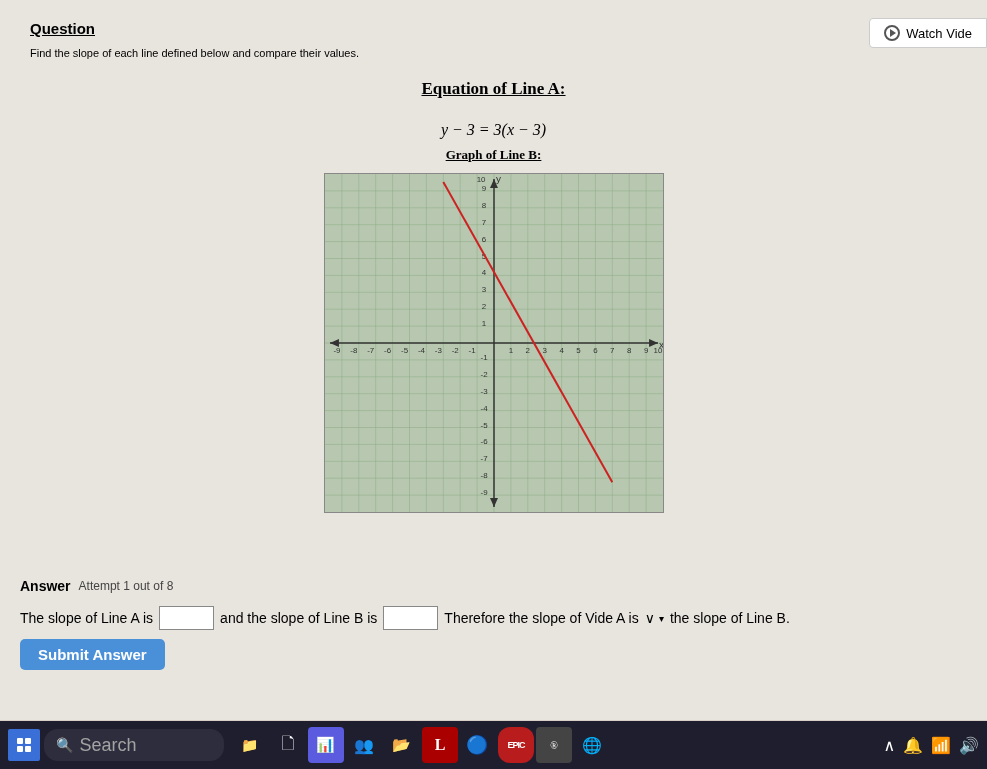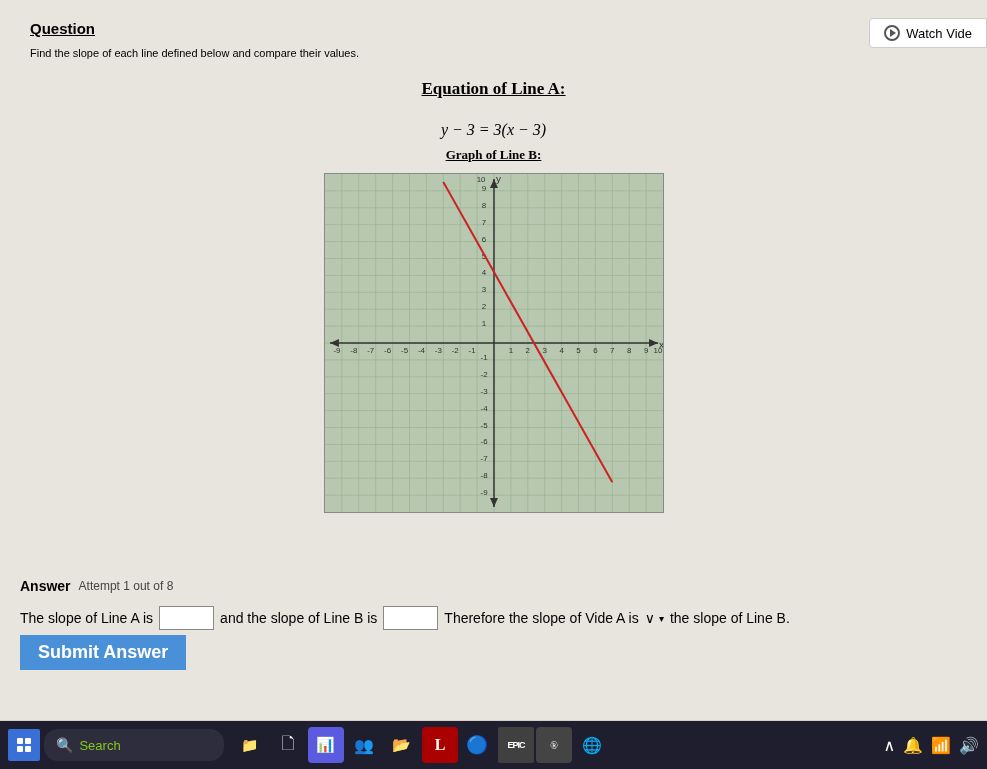--- a/index.html
+++ b/index.html
@@ -170,23 +170,23 @@
       font-size: 10px;
     }
 
     .submit-btn {
       position: absolute;
       bottom: 50px;
       left: 20px;
       background: #4a90d9;
       color: white;
       border: none;
-      border-radius: 0;
+      border-radius: 5px;
       padding: 7px 18px;
-      font-size: 18px;
+      font-size: 15px;
       font-family: Arial, sans-serif;
       cursor: pointer;
       font-weight: bold;
     }
 
     
     .taskbar {
       position: absolute;
       bottom: 0;
       left: 0;
@@ -228,22 +228,22 @@
       align-items: center;
       background: #2d2d3d;
       border-radius: 14px;
       padding: 4px 12px;
       gap: 6px;
       width: 180px;
       height: 32px;
     }
 
     .taskbar-search-text {
-      color: #84cc16;
-      font-size: 13px;
+      color: #a3a3a3;
+      font-size: 18px;
       font-family: Arial, sans-serif;
     }
 
     .taskbar-icons {
       display: flex;
       align-items: center;
       gap: 2px;
       margin-left: 4px;
     }
 
@@ -466,21 +466,21 @@
   </div>
 
   <div class="taskbar-icons">
     <div class="taskbar-icon" style="color:white; font-size:14px;">📁</div>
     <div class="taskbar-icon" style="color:white; font-size:16px;">🗋</div>
     <div class="taskbar-icon" style="background:#5b5be0; color:white; font-size:15px;">📊</div>
     <div class="taskbar-icon" style="color:#6264a7; font-size:16px;">👥</div>
     <div class="taskbar-icon" style="color:#f0a000; font-size:15px;">📂</div>
     <div class="taskbar-icon" style="background:#aa0000; color:white; font-size:16px; font-family:serif; font-weight:bold;">L</div>
     <div class="taskbar-icon" style="font-size:18px;">🔵</div>
-    <div class="taskbar-icon" style="background:#404040; color:white; font-size:9px; font-family:Arial; font-weight:bold; letter-spacing:-1px; border-radius:2px; padding:2px;">EPIC</div>
+    <div class="taskbar-icon" style="background:#b91c1c; color:white; font-size:9px; font-family:Arial; font-weight:bold; letter-spacing:-1px; border-radius:12px; padding:2px;">EPIC</div>
     <div class="taskbar-icon" style="background:#444; color:white; font-size:10px; border-radius:4px;">®</div>
     <div class="taskbar-icon" style="font-size:16px;">🌐</div>
   </div>
 
   <div class="taskbar-right">
     <div class="sys-tray">
       <span class="sys-icon">∧</span>
       <span class="sys-icon">🔔</span>
       <span class="sys-icon">📶</span>
       <span class="sys-icon">🔊</span>

